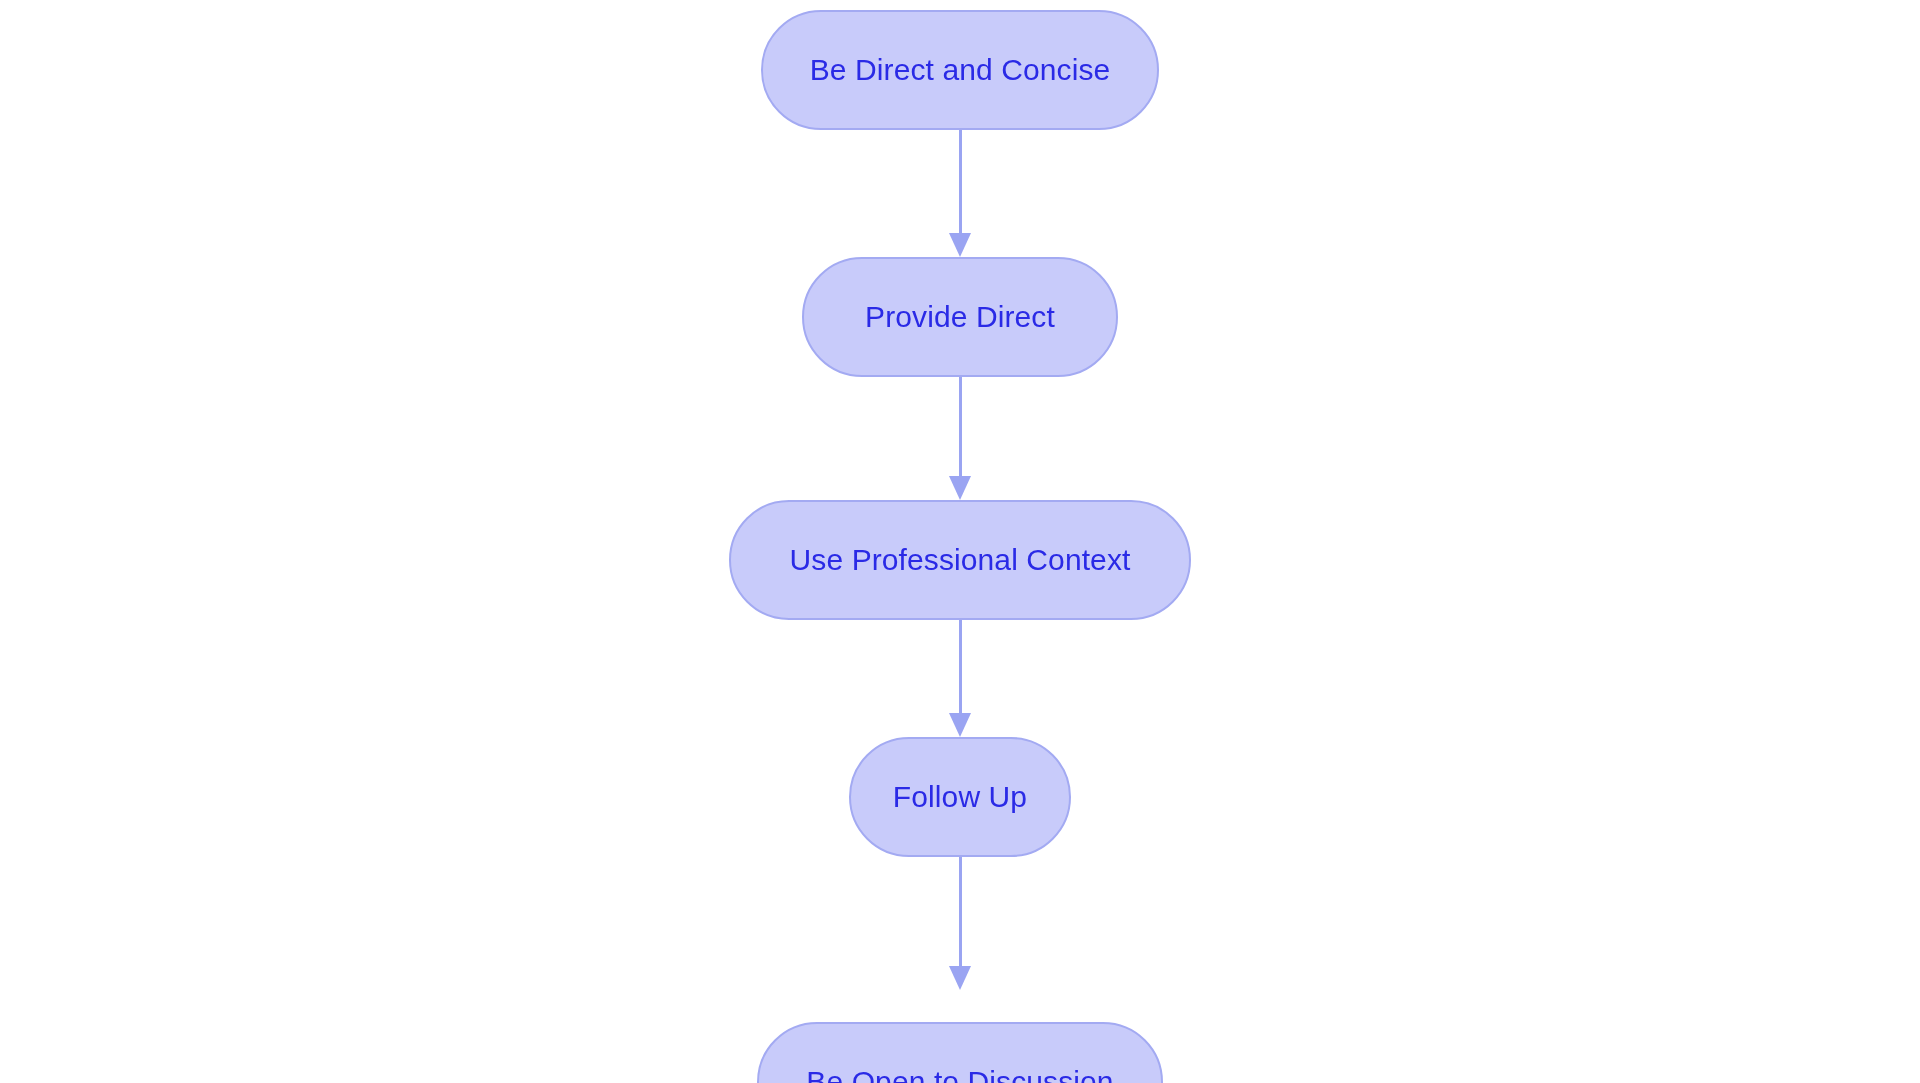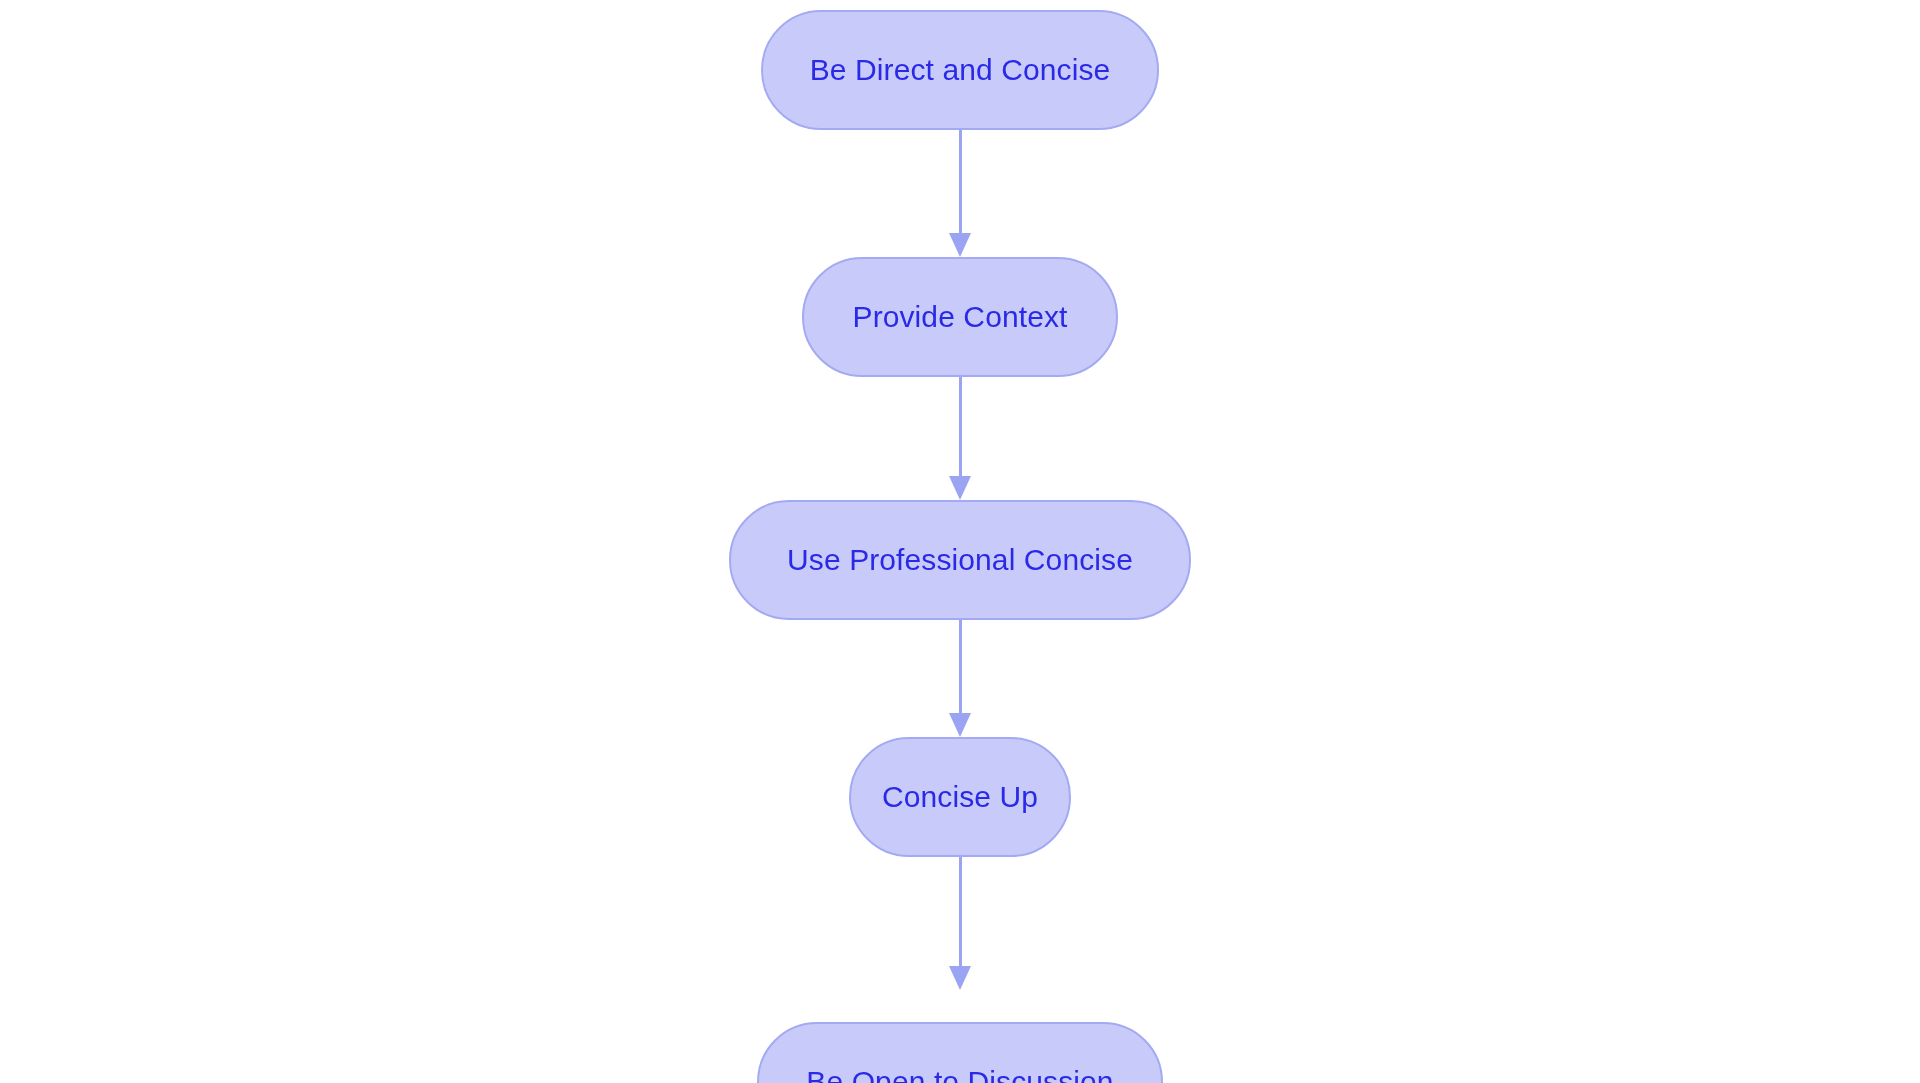--- a/index.html
+++ b/index.html
@@ -106,39 +106,39 @@
     <div class="node node-w1">
       <span class="node-label">Be Direct and Concise</span>
     </div>
 
     <div class="connector gap-1">
       <div class="connector-line"></div>
       <div class="connector-arrow"></div>
     </div>
 
     <div class="node node-w2">
-      <span class="node-label">Provide Context</span>
+      <span class="node-label">Provide Direct</span>
     </div>
 
     <div class="connector gap-2">
       <div class="connector-line"></div>
       <div class="connector-arrow"></div>
     </div>
 
     <div class="node node-w3">
-      <span class="node-label">Use Professional Concise</span>
+      <span class="node-label">Use Professional Context</span>
     </div>
 
     <div class="connector gap-3">
       <div class="connector-line"></div>
       <div class="connector-arrow"></div>
     </div>
 
     <div class="node node-w4">
-      <span class="node-label">Concise Up</span>
+      <span class="node-label">Follow Up</span>
     </div>
 
     <div class="connector gap-4">
       <div class="connector-line"></div>
       <div class="connector-arrow"></div>
     </div>
 
     <div class="node node-w5">
       <span class="node-label">Be Open to Discussion</span>
     </div>

